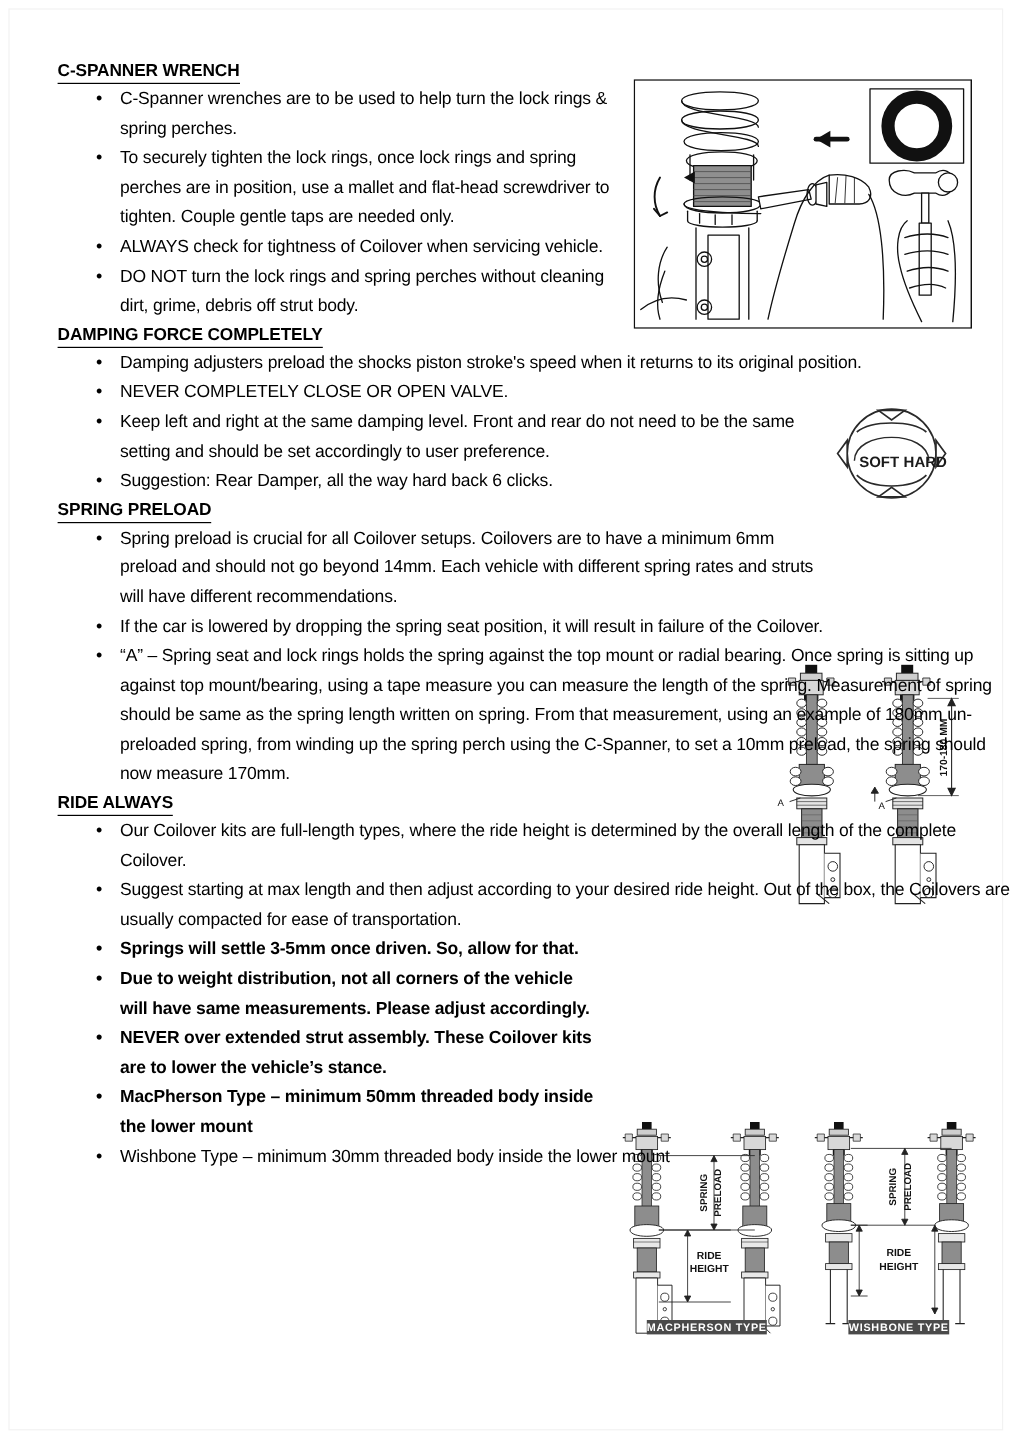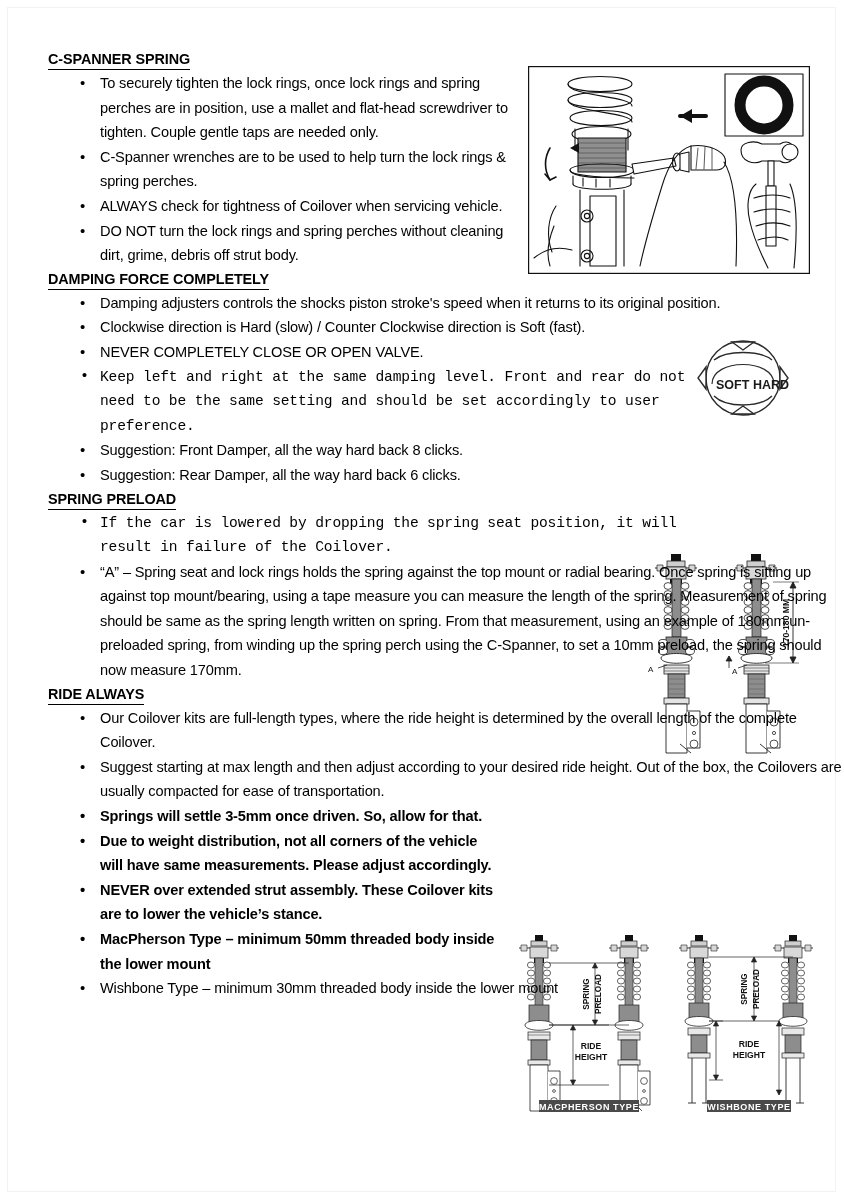--- a/index.html
+++ b/index.html
@@ -62,21 +62,21 @@
     content: "\2022";
     position: absolute;
     left: 32px;
     top: 0;
     font-size: 15px;
     line-height: 24.6px;
   }
   
   li.w-narrow-1 { width: 425px; }
   li.w-narrow-2 { width: 398px; font-weight: bold; }
-  li.w-narrow-3 { width: 590px; font-family: Liberation Mono, monospace; }
+  li.w-narrow-3 { width: 590px; }
   li.w-740 { width: 742px; }
 
   
   .fig {
     position: absolute;
     text-decoration: underline;
   }
   #fig-cspanner {
     left: 528px; top: 66px;
     width: 282px; height: 208px;
@@ -405,44 +405,43 @@
       <g>
         <rect x="196" y="175" width="84" height="12" fill="#4a4a4a"></rect>
         <text x="238" y="184.5" font-family="Liberation Sans, sans-serif" font-size="9" font-weight="bold" fill="#ffffff" text-anchor="middle" letter-spacing="0.6">WISHBONE TYPE</text>
       </g>
     </svg>
   </div>
 
   <div class="content">
 
     <div class="section">
-      <h2 class="section-heading">C-SPANNER SPRING</h2>
+      <h2 class="section-heading">C-SPANNER WRENCH</h2>
       <ul class="bullets">
+        <li class="w-narrow-1">C-Spanner wrenches are to be used to help turn the lock rings &amp; spring perches.</li>
         <li class="w-narrow-1">To securely tighten the lock rings, once lock rings and spring perches are in position, use a mallet and flat-head screwdriver to tighten. Couple gentle taps are needed only.</li>
-        <li class="w-narrow-1">C-Spanner wrenches are to be used to help turn the lock rings &amp; spring perches.</li>
         <li class="w-narrow-1">ALWAYS check for tightness of Coilover when servicing vehicle.</li>
         <li class="w-narrow-1">DO NOT turn the lock rings and spring perches without cleaning dirt, grime, debris off strut body.</li>
       </ul>
     </div>
 
     <div class="section">
       <h2 class="section-heading">DAMPING FORCE COMPLETELY</h2>
       <ul class="bullets">
-        <li class="w-740">Damping adjusters controls the shocks piston stroke's speed when it returns to its original position.</li>
-        <li class="w-740">Clockwise direction is Hard (slow) / Counter Clockwise direction is Soft (fast).</li>
+        <li class="w-740">Damping adjusters preload the shocks piston stroke's speed when it returns to its original position.</li>
         <li class="w-740">NEVER COMPLETELY CLOSE OR OPEN VALVE.</li>
         <li class="w-narrow-3">Keep left and right at the same damping level. Front and rear do not need to be the same setting and should be set accordingly to user preference.</li>
-        <li class="w-740">Suggestion: Front Damper, all the way hard back 8 clicks.</li>
         <li class="w-740">Suggestion: Rear Damper, all the way hard back 6 clicks.</li>
       </ul>
     </div>
 
     <div class="section">
       <h2 class="section-heading">SPRING PRELOAD</h2>
       <ul class="bullets">
+        <li class="w-narrow-3">Spring preload is crucial for all Coilover setups. Coilovers are to have a minimum 6mm preload and should not go beyond 14mm. Each vehicle with different spring rates and struts will have different recommendations.</li>
         <li class="w-narrow-3">If the car is lowered by dropping the spring seat position, it will result in failure of the Coilover.</li>
         <li class="w-740 hang">“A” – Spring seat and lock rings holds the spring against the top mount or radial bearing. Once spring is sitting up against top mount/bearing, using a tape measure you can measure the length of the spring. Measurement of spring should be same as the spring length written on spring. From that measurement, using an example of 180mm un-preloaded spring, from winding up the spring perch using the C-Spanner, to set a 10mm preload, the spring should now measure 170mm.</li>
       </ul>
     </div>
 
     <div class="section">
       <h2 class="section-heading">RIDE ALWAYS</h2>
       <ul class="bullets">
         <li class="w-740">Our Coilover kits are full-length types, where the ride height is determined by the overall length of the complete Coilover.</li>
         <li class="w-740">Suggest starting at max length and then adjust according to your desired ride height. Out of the box, the Coilovers are usually compacted for ease of transportation.</li>

